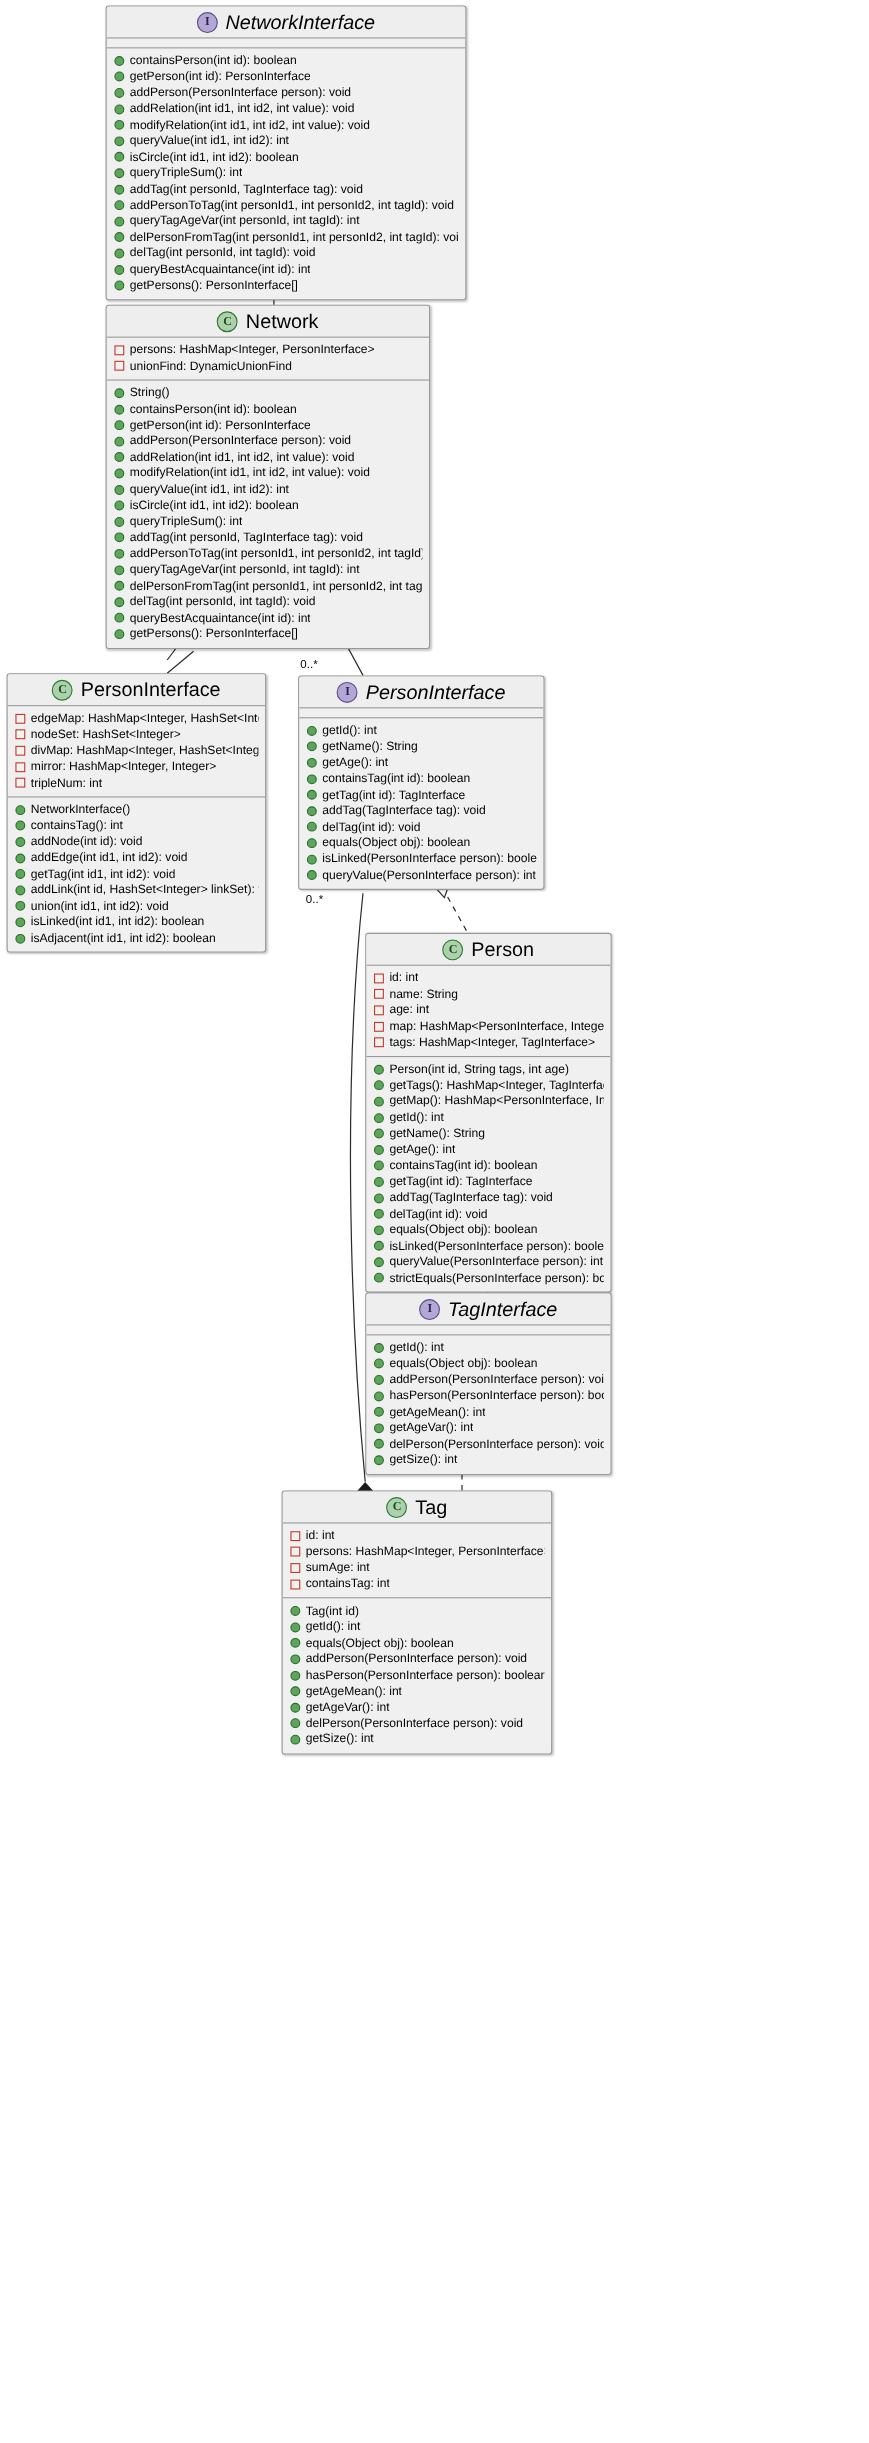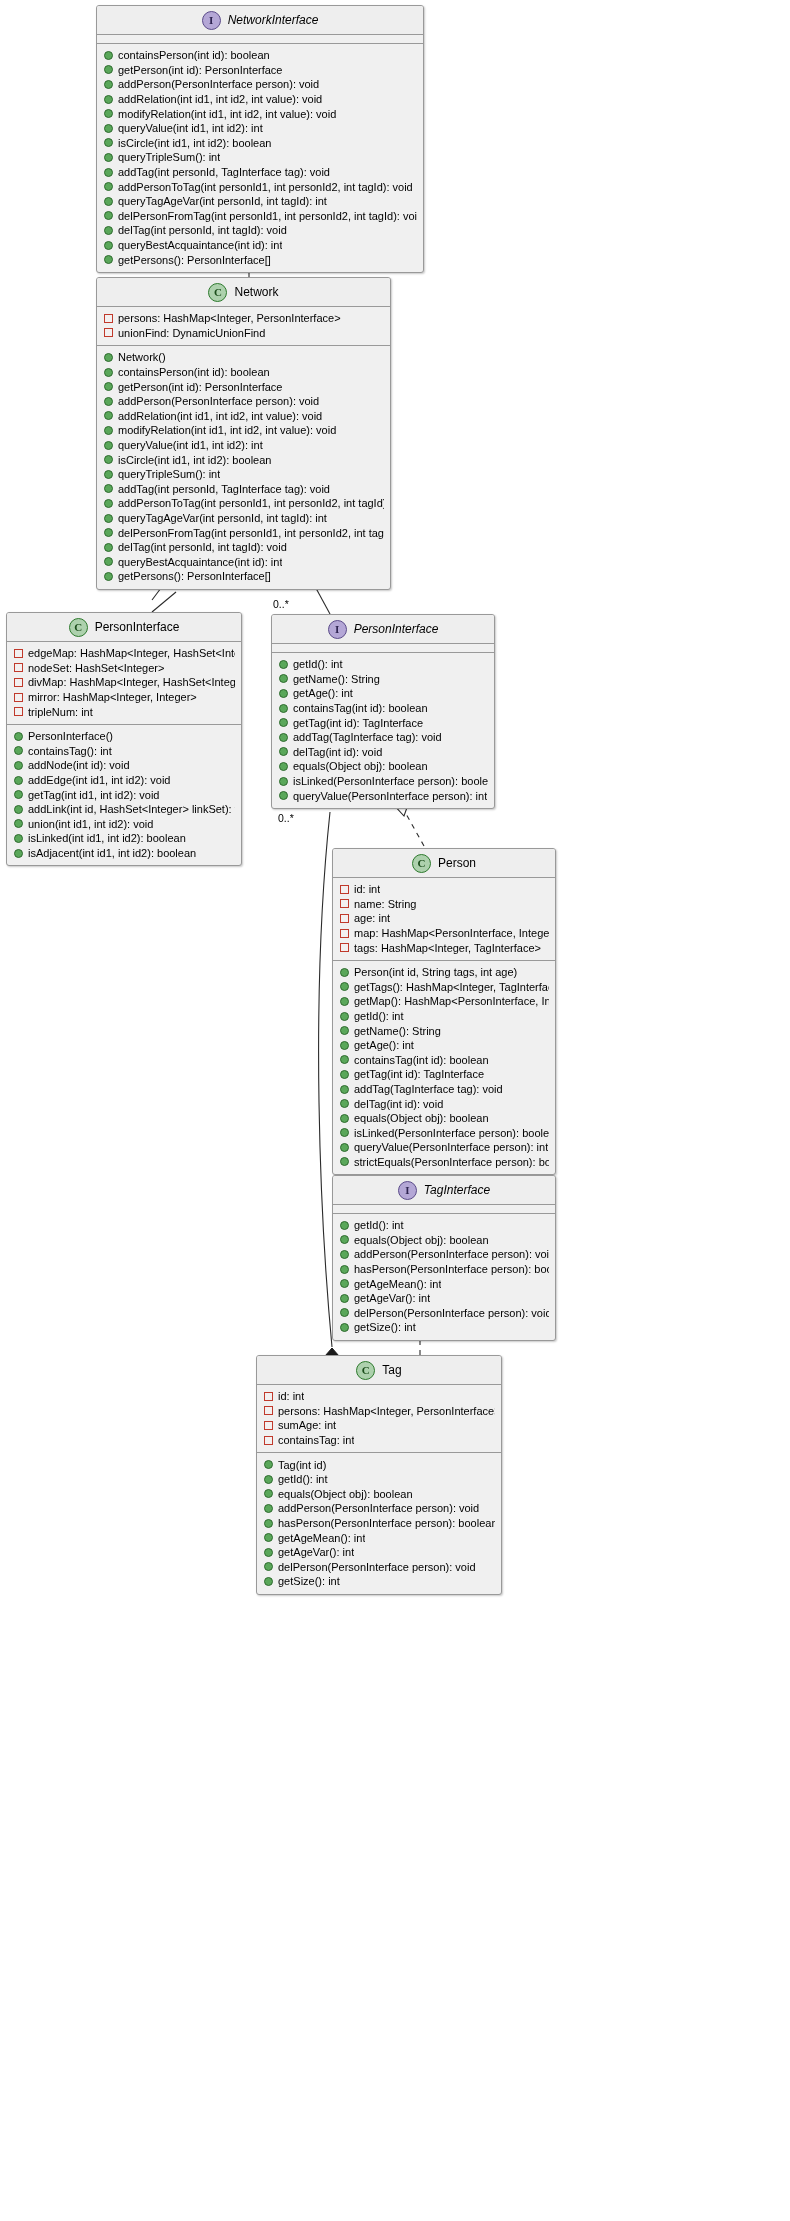--- a/index.html
+++ b/index.html
@@ -32,21 +32,21 @@
   }
   .stereo{
     width:17px;height:17px;border-radius:50%;
     display:flex;align-items:center;justify-content:center;
     font-size:11px;font-weight:bold;line-height:1;
     flex:none;
     font-family:"Liberation Serif", serif;
   }
   .stereo.cls{background:#add1ad;border:1.4px solid #2d7a2d;color:#1b4d1b;}
   .stereo.iface{background:#b4a7d6;border:1.4px solid #5b4b8a;color:#2e2450;}
-  .cls-name{font-size:12px;color:#000;white-space:nowrap;}
+  .cls-name{font-size:18px;color:#000;white-space:nowrap;}
   .cls-name.italic{font-style:italic;}
 
   .compartment{
     padding:4px 0 5px 0;
     border-bottom:1px solid #999999;
     text-align:right;
   }
   .compartment:last-child{border-bottom:none;}
   .compartment.empty{padding:1px 0;height:6px;}
   .member{
@@ -206,21 +206,21 @@
           <span class="mtxt">persons: HashMap&lt;Integer, PersonInterface&gt;</span>
         </div>
       <div class="member">
           <span class="mk priv-f"></span>
           <span class="mtxt">unionFind: DynamicUnionFind</span>
         </div>
     </div>
     <div class="compartment">
       <div class="member">
           <span class="mk pub-m"></span>
-          <span class="mtxt">Network()</span>
+          <span class="mtxt">String()</span>
         </div>
       <div class="member">
           <span class="mk pub-m"></span>
           <span class="mtxt">containsPerson(int id): boolean</span>
         </div>
       <div class="member">
           <span class="mk pub-m"></span>
           <span class="mtxt">getPerson(int id): PersonInterface</span>
         </div>
       <div class="member">
@@ -301,21 +301,21 @@
           <span class="mtxt">mirror: HashMap&lt;Integer, Integer&gt;</span>
         </div>
       <div class="member">
           <span class="mk priv-f"></span>
           <span class="mtxt">tripleNum: int</span>
         </div>
     </div>
     <div class="compartment">
       <div class="member">
           <span class="mk pub-m"></span>
-          <span class="mtxt">PersonInterface()</span>
+          <span class="mtxt">NetworkInterface()</span>
         </div>
       <div class="member">
           <span class="mk pub-m"></span>
           <span class="mtxt">containsTag(): int</span>
         </div>
       <div class="member">
           <span class="mk pub-m"></span>
           <span class="mtxt">addNode(int id): void</span>
         </div>
       <div class="member">

